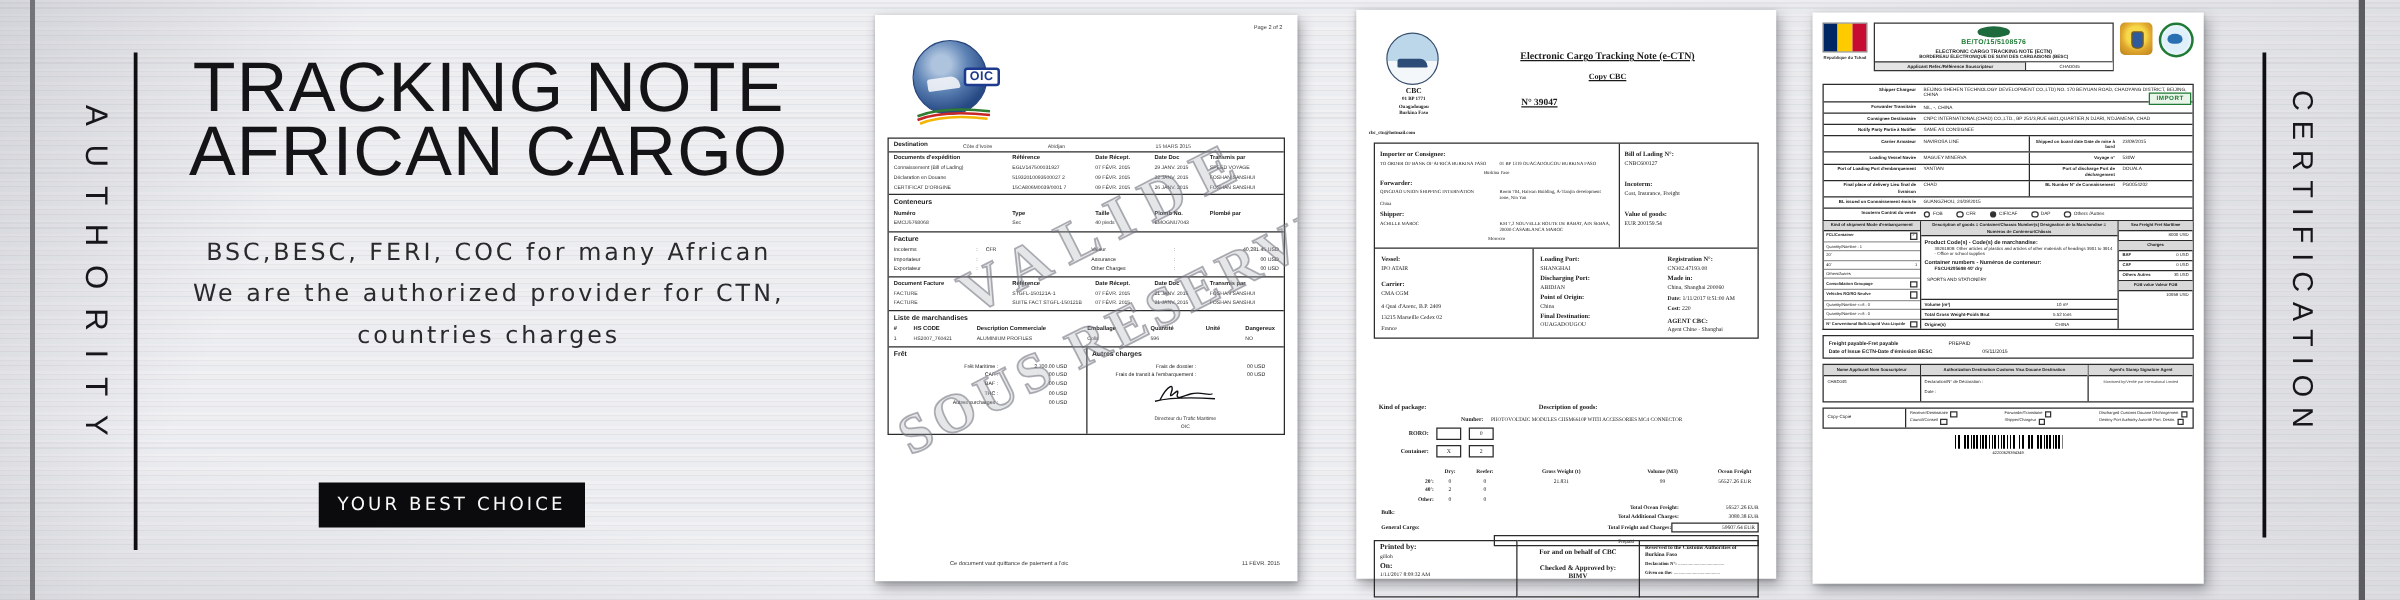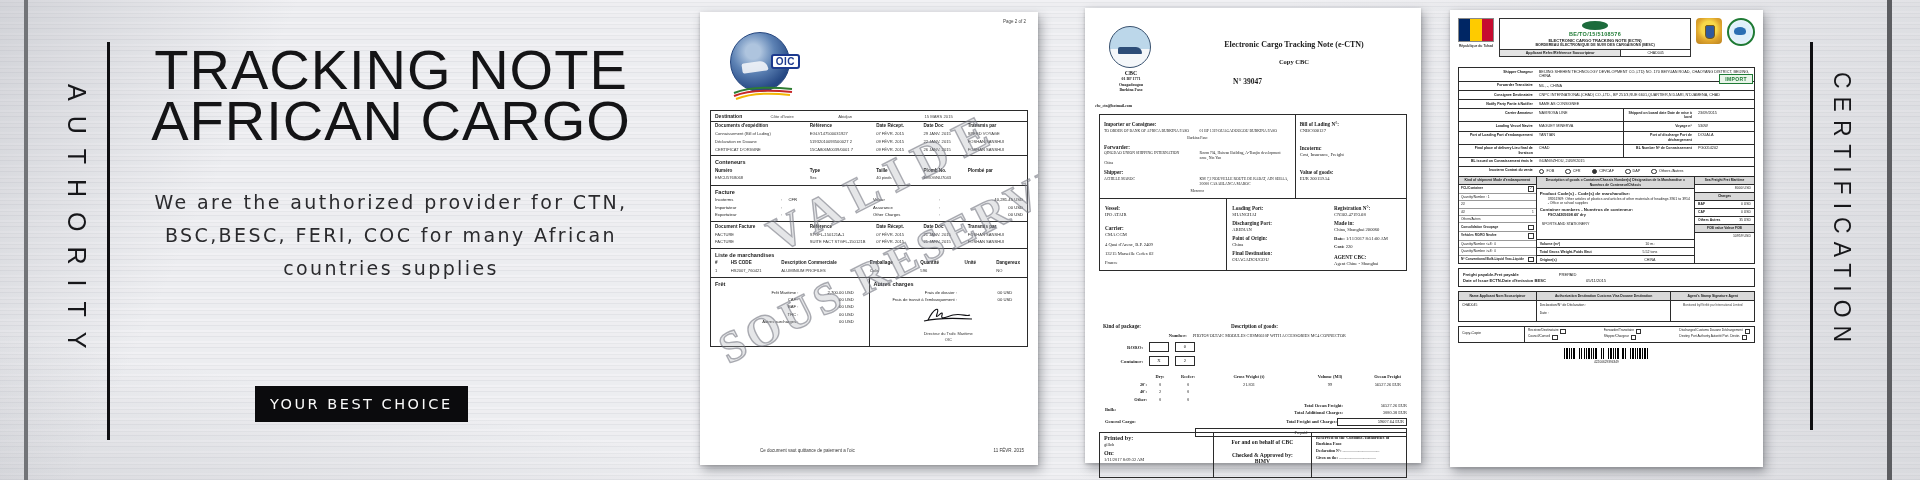--- a/index.html
+++ b/index.html
@@ -78,21 +78,21 @@
   .wm2{font-size:44px;letter-spacing:5px;margin-top:26px;}
 
   
   .d2-logo{position:absolute;left:24px;top:18px;width:40px;height:40px;border-radius:50%;border:1px solid #37506e;
     background:linear-gradient(180deg,#bcd7ea 0 55%,#f4f7fa 55% 100%);}
   .d2-logo:after{content:"";position:absolute;left:8px;top:20px;width:24px;height:7px;background:#2d4d78;border-radius:2px 6px 1px 1px;}
   .d2-org{position:absolute;left:18px;top:62px;width:56px;text-align:center;}
   .d2-org .o1{font-weight:bold;font-size:6px;}
   .d2-org .o2{font-weight:bold;font-size:4px;line-height:5.5px;}
   .d2-email{position:absolute;left:10px;top:96px;font-size:3.9px;font-weight:bold;}
-  .d2-titles{position:absolute;left:100px;right:18px;top:32px;text-align:center;}
+  .d2-titles{position:absolute;left:84px;right:18px;top:32px;text-align:center;text-decoration:underline;}
   .d2-t1{font-weight:bold;font-size:8px;}
   .d2-t2{font-weight:bold;font-size:6.5px;margin-top:9px;}
   .d2-t3{font-weight:bold;font-size:7.5px;margin-top:12px;text-align:left;padding-left:48px;}
   .d2-main{position:absolute;left:14px;right:14px;top:106px;border:1.5px solid #2b2b2b;}
   .d2-r1{display:flex;}
   .d2-r1 .lcell{width:61%;border-right:1.5px solid #2b2b2b;padding:3px 4px 4px;}
   .d2-r1 .rcell{flex:1;padding:3px 4px;}
   .d2-lbl{font-weight:bold;font-size:5.2px;margin-top:3px;}
   .d2-val{font-size:3.8px;color:#222;line-height:5px;}
   .d2-cols2{display:flex;gap:6px;margin-top:1.5px;}
@@ -210,23 +210,23 @@
   <div class="edge-line el-left"></div>
   <div class="rail rail-left">AUTHORITY</div>
   <div class="inner-line il-left"></div>
 
   <div class="hero">
     <div class="title">
       <div>TRACKING NOTE</div>
       <div>AFRICAN CARGO</div>
     </div>
     <div class="desc">
+      <div>BSC,BESC, FERI, COC for many African</div>
       <div>We are the authorized provider for CTN,</div>
-      <div>BSC,BESC, FERI, COC for many African</div>
-      <div>countries supplies</div>
+      <div>countries charges</div>
     </div>
     <div class="cta">YOUR BEST CHOICE</div>
   </div>
 
   <div class="doc doc1">
     <div class="d1-page">Page 2 of 2</div>
     <div class="d1-head">
       <div class="oic">
         <div class="oic-globe"></div>
         <div class="oic-badge">OIC</div>

